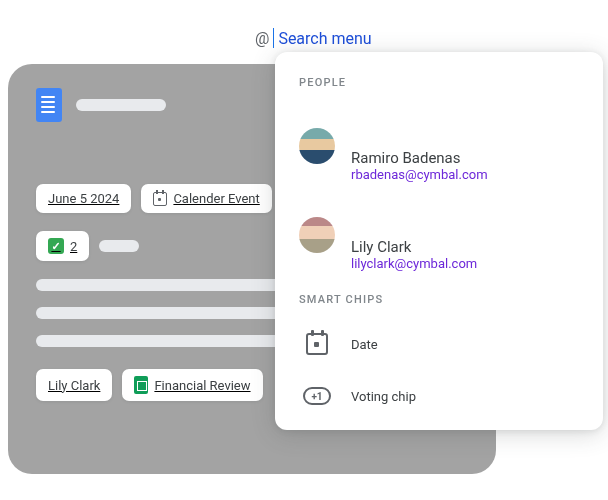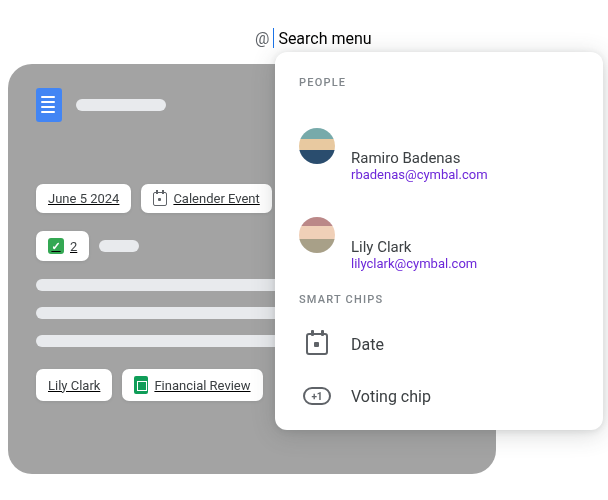--- a/index.html
+++ b/index.html
@@ -37,21 +37,21 @@
 .sheets-icon::after { content: ''; position: absolute; left: 3px; top: 5px; width: 8px; height: 8px; border: 1px solid #fff; }
 
 .skel { background: #e8eaed; border-radius: 6px; height: 12px; margin-bottom: 16px; }
 .w-s { width: 40px; }
 .w-m { width: 330px; }
 .w-l { width: 420px; }
 
 .search-row { position: absolute; left: 255px; top: 28px; display: flex; align-items: center; gap: 4px; font-size: 16px; }
 .at-sign { color: #5f6368; }
 .cursor { width: 1px; height: 20px; background: #1a73e8; display: inline-block; }
-.placeholder { color: #000000; }
+.placeholder { color: #1d4ed8; }
 
 .menu {
   position: absolute;
   left: 275px;
   top: 52px;
   width: 328px;
   background: #fff;
   border-radius: 12px;
   box-shadow: 0 4px 24px rgba(60,64,67,0.2), 0 1px 6px rgba(60,64,67,0.12);
   padding: 18px 0 8px;
@@ -70,21 +70,21 @@
 .person-text { display: flex; flex-direction: column; margin-top: 40px; }
 .person-name { font-size: 15px; color: #3c4043; }
 .person-email { font-size: 13px; color: #6d28d9; }
 .chip-icon { width: 36px; height: 36px; display: flex; align-items: center; justify-content: center; flex-shrink: 0; }
 .date-icon { width: 22px; height: 22px; border: 2px solid #5f6368; border-radius: 3px; position: relative; }
 .date-icon::before { content: ''; position: absolute; left: 3px; top: -5px; width: 3px; height: 6px; background: #5f6368; border-radius: 1px; box-shadow: 10px 0 0 #5f6368; }
 .date-icon::after { content: ''; position: absolute; left: 6px; top: 7px; width: 5px; height: 5px; background: #5f6368; border-radius: 1px; }
 .task-icon { width: 24px; height: 24px; border: 2px solid #5f6368; border-radius: 50%; position: relative; }
 .task-icon::after { content: ''; position: absolute; left: 5px; top: 7px; width: 9px; height: 5px; border-left: 2px solid #5f6368; border-bottom: 2px solid #5f6368; transform: rotate(-45deg); }
 .vote-icon { width: 28px; height: 18px; border: 2px solid #5f6368; border-radius: 10px; position: relative; display: flex; align-items: center; justify-content: center; font-size: 10px; color: #5f6368; font-weight: bold; }
-.chip-label { font-size: 16px; color: #3c4043; }
+.chip-label { font-size: 13px; color: #3c4043; }
 </style>
 </head>
 <body>
 
 <div class="doc-card">
   <div class="doc-header">
     <div class="docs-icon"></div>
     <div class="title-skel"></div>
   </div>
 

